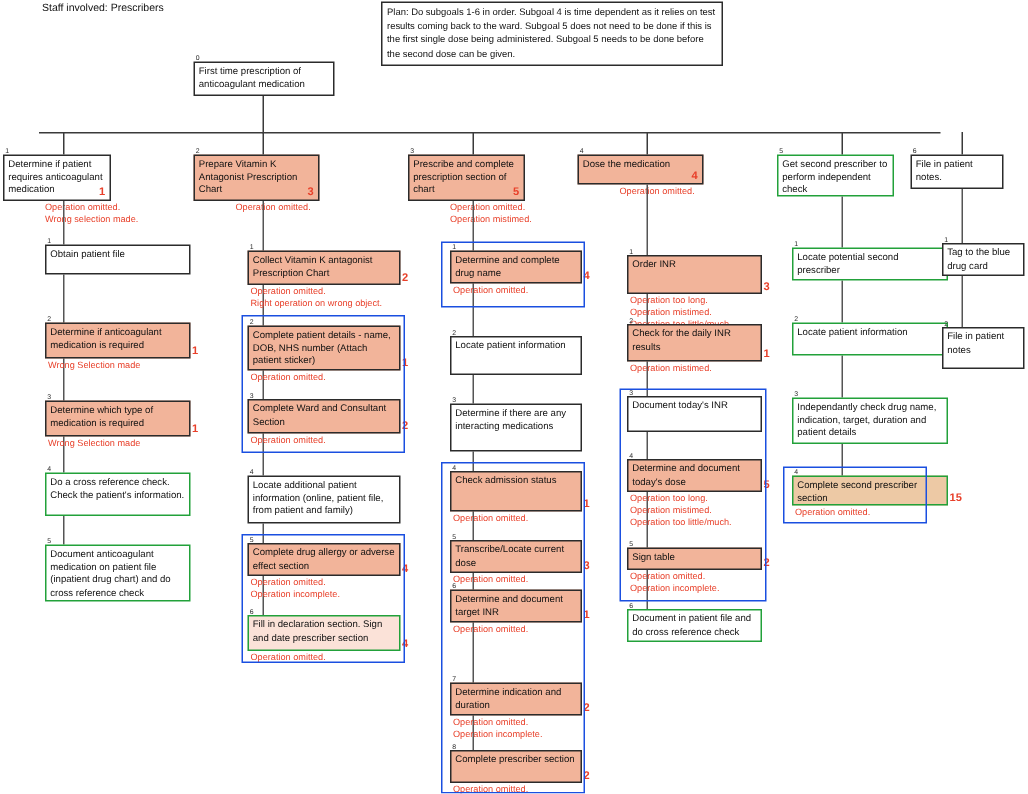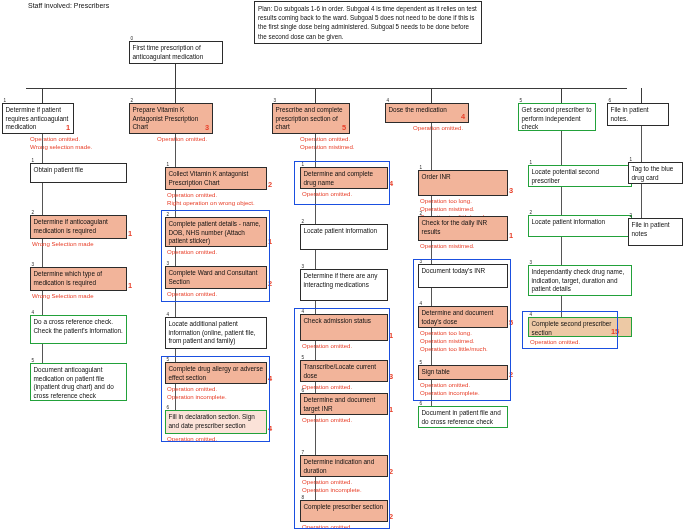--- a/index.html
+++ b/index.html
@@ -219,21 +219,21 @@
     <div class="vline dk" style="left: 560.9px; top: 88px; height: 15px;"></div>
     <div class="vline" style="left: 560.9px; top: 131px; height: 196px;"></div>
     <div class="node green" style="left: 528px; top: 165px; width: 104px; height: 22px;"><span class="idx">1</span><span>Locate potential second prescriber</span></div>
     <div class="hline" style="left: 560.9px; top: 176px;"></div>
     <div class="node green" style="left: 528px; top: 215px; width: 104px; height: 22px;"><span class="idx">2</span><span>Locate patient information</span></div>
     <div class="hline" style="left: 560.9px; top: 226px;"></div>
     <div class="node green" style="left: 528px; top: 265px; width: 104px; height: 31px;"><span class="idx">3</span><span>Independantly check drug name, indication, target, duration and patient details</span></div>
     <div class="hline" style="left: 560.9px; top: 280.5px;"></div>
     <div class="node green-tan" style="left: 528px; top: 317px; width: 104px; height: 20px;"><span class="idx">4</span><span>Complete second prescriber section</span></div>
     <div class="hline" style="left: 560.9px; top: 327px;"></div>
-    <div class="cnt" style="left: 611px; top: 328px;">15</div>
+    <div class="cnt" style="left: 633px; top: 328px;">15</div>
     <div class="err" style="left: 530px; top: 337.5px;">Operation omitted.</div>
     <div class="node" style="left: 607px; top: 103px; width: 62px; height: 23px;"><span class="idx">6</span><span>File in patient notes.</span></div>
     <div class="vline dk" style="left: 641.1px; top: 88px; height: 15px;"></div>
     <div class="vline" style="left: 641.1px; top: 126px; height: 106px;"></div>
     <div class="node" style="left: 628px; top: 162px; width: 55px; height: 22px;"><span class="idx">1</span><span>Tag to the blue drug card</span></div>
     <div class="hline" style="left: 641.1px; top: 173px;"></div>
     <div class="node" style="left: 628px; top: 218px; width: 55px; height: 28px;"><span class="idx">2</span><span>File in patient notes</span></div>
     <div class="hline" style="left: 641.1px; top: 232px;"></div>
     <div class="group-blue" style="left: 161px; top: 210px; width: 109px; height: 92px;"></div>
     <div class="group-blue" style="left: 161px; top: 356px; width: 109px; height: 86px;"></div>

